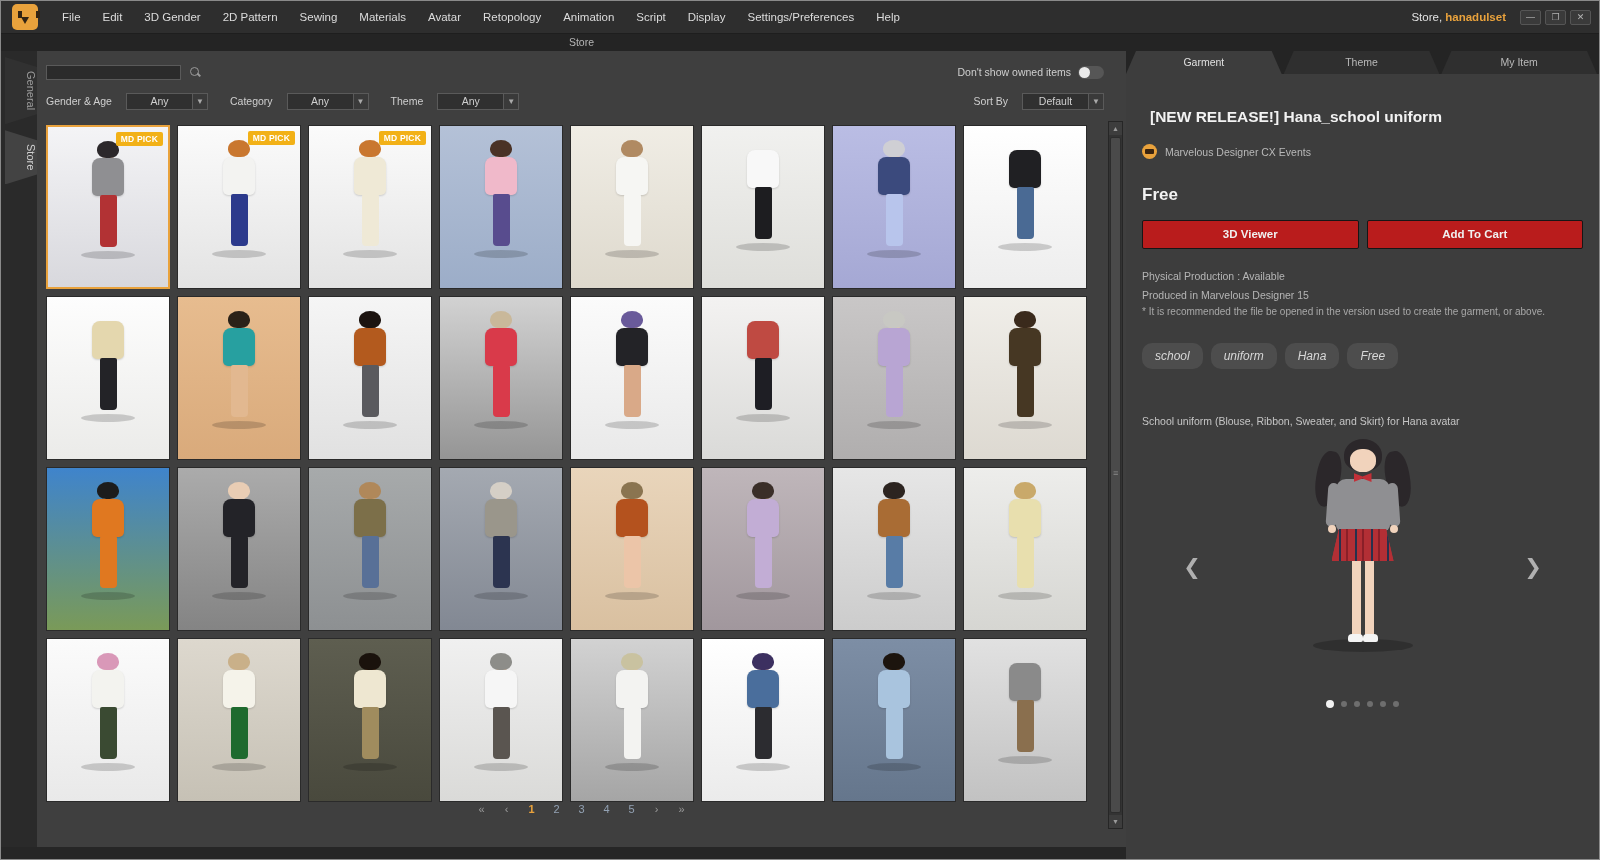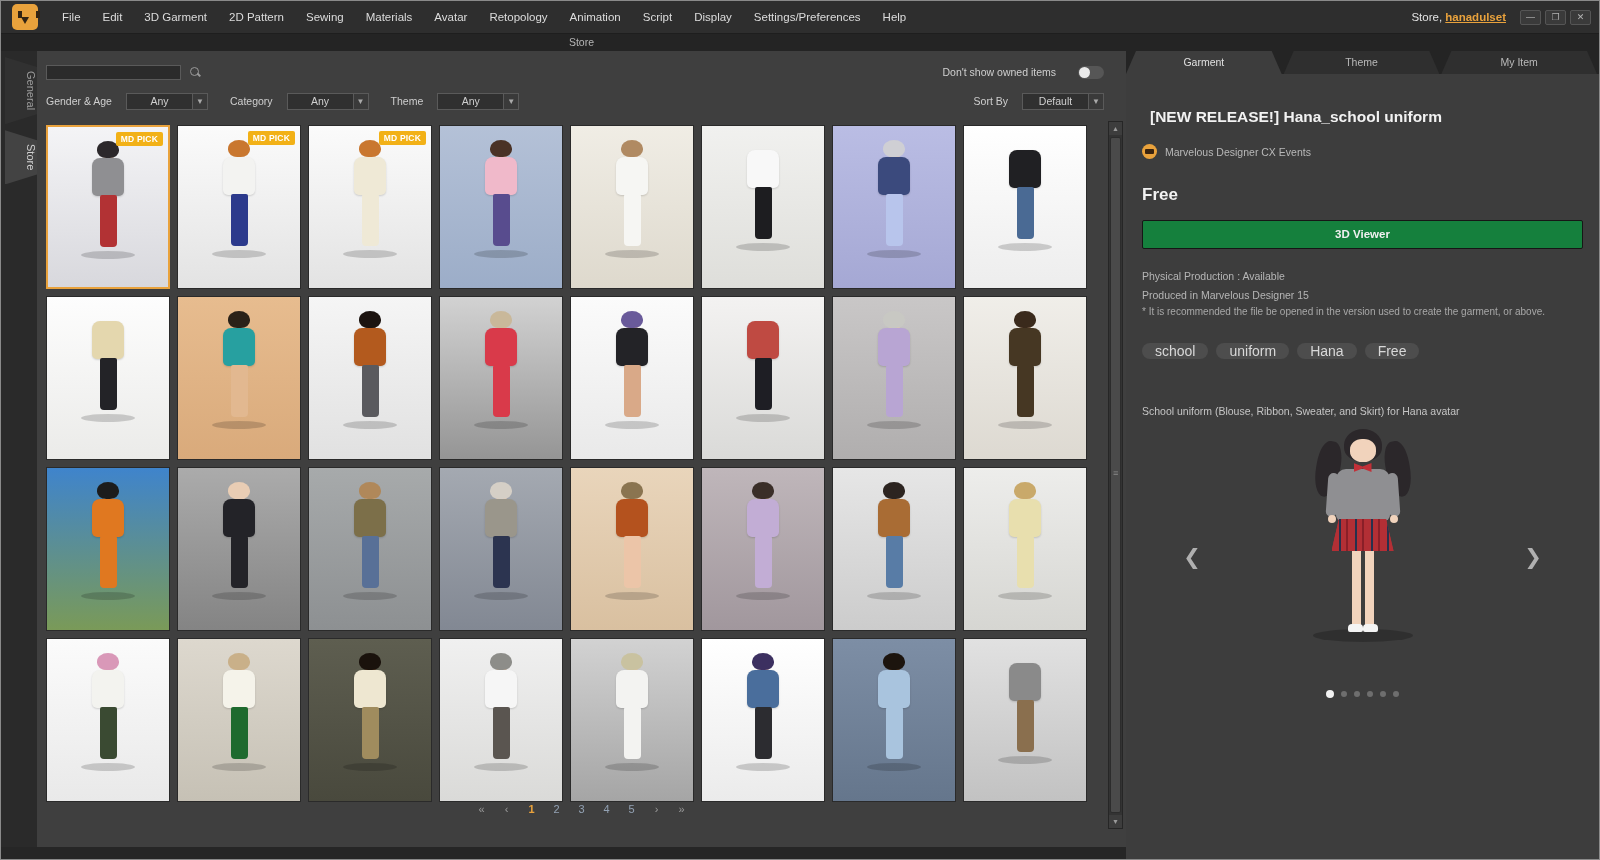--- a/index.html
+++ b/index.html
@@ -8,40 +8,40 @@
 
   
   .menubar{position:absolute;left:0;top:0;width:100%;height:33px;background:#2e2e2e;border-bottom:1px solid #1e1e1e;display:flex;align-items:center;}
   .logo{width:26px;height:26px;margin:0 14px 0 11px;background:var(--accent);border-radius:5px;position:relative;flex:0 0 auto;}
   .logo::before{content:"";position:absolute;left:6px;top:7px;width:14px;height:7px;border-left:4px solid #332413;border-right:4px solid #332413;}
   .logo::after{content:"";position:absolute;left:9px;top:13px;width:8px;height:7px;background:#332413;clip-path:polygon(0 0,100% 0,50% 100%);}
   .menu-items{display:flex;align-items:center;gap:2px;}
   .menu-item{color:#dcdcdc;font-size:11.5px;padding:4px 10px;cursor:default;}
   .menubar-right{margin-left:auto;display:flex;align-items:center;gap:4px;padding-right:8px;}
   .session{font-size:11.5px;color:#e3e3e3;margin-right:10px;}
-  .session .uname{color:var(--accent);font-weight:bold;text-decoration:underline;}
+  .session .uname{color:var(--accent);font-weight:bold;}
   .winbtn{width:21px;height:15px;background:#3a3a3a;border:1px solid #555;border-radius:2px;color:#b5b5b5;font-size:9px;line-height:13px;text-align:center;}
 
   
   .dockstrip{position:absolute;left:0;top:33px;width:100%;height:17px;background:#242424;}
   .dock-title{position:absolute;left:36px;width:1089px;text-align:center;top:2px;font-size:10.5px;color:#b5b5b5;}
 
   
   .sidebar{position:absolute;left:0;top:50px;width:36px;bottom:0;background:#2a2a2a;}
   .vtab{position:relative;margin:6px 0 0 4px;width:32px;padding:14px 0;color:#9c9c9c;font-size:11px;writing-mode:vertical-rl;text-align:center;background:#313131;clip-path:polygon(0 0,100% 10px,100% calc(100% - 10px),0 100%);}
   .vtab.active{background:#434343;color:#d2d2d2;}
 
   
   .store{position:absolute;left:36px;top:50px;width:1089px;bottom:12px;background:#3f3f3f;}
   .toolbar1{position:absolute;left:9px;right:22px;top:12px;height:18px;display:flex;align-items:center;}
   .search-box{width:135px;height:15px;background:#2b2b2b;border:1px solid #5a5a5a;color:#ddd;font-size:10px;padding:0 4px;outline:none;}
   .mag{margin-left:8px;width:12px;height:12px;position:relative;}
   .mag::before{content:"";position:absolute;left:1px;top:1px;width:7px;height:7px;border:1.5px solid #9a9a9a;border-radius:50%;}
   .mag::after{content:"";position:absolute;left:8px;top:8px;width:4px;height:1.5px;background:#9a9a9a;transform:rotate(45deg);}
-  .owned{margin-left:auto;display:flex;align-items:center;gap:22px;}
+  .owned{margin-left:auto;display:flex;align-items:center;gap:7px;}
   .owned-label{font-size:10.5px;color:#cfcfcf;}
   .toggle{width:26px;height:13px;border-radius:7px;background:#565656;position:relative;}
   .toggle .knob{position:absolute;left:1px;top:1px;width:11px;height:11px;border-radius:50%;background:#e9e9e9;}
   .toolbar2{position:absolute;left:9px;right:22px;top:40px;height:20px;display:flex;align-items:center;}
   .flabel{font-size:10.5px;color:#cfcfcf;margin-right:14px;}
   .dropdown{width:82px;height:17px;background:#303030;border:1px solid #5a5a5a;display:flex;align-items:center;margin-right:22px;position:relative;}
   .dval{flex:1;text-align:center;font-size:10.5px;color:#cfcfcf;}
   .darr{width:15px;height:100%;border-left:1px solid #5a5a5a;background:#3a3a3a;color:#aaa;font-size:8px;line-height:16px;text-align:center;}
   .sort{margin-left:auto;display:flex;align-items:center;}
   .sort .dropdown{margin-right:0;}
@@ -79,26 +79,26 @@
   .rtab{flex:1;margin-right:2px;background:#2f2f2f;color:#b9b9b9;font-size:10.5px;text-align:center;line-height:23px;clip-path:polygon(10px 0,calc(100% - 10px) 0,100% 100%,0 100%);}
   .rtab.active{background:#3d3d3d;color:#e0e0e0;}
   .rcontent{position:absolute;left:16px;right:16px;top:23px;bottom:0;}
   .rtitle{margin-top:34px;font-size:15.5px;font-weight:bold;color:#f2f2f2;margin-left:8px;}
   .publisher{margin-top:18px;display:flex;align-items:center;gap:8px;}
   .pub-logo{width:15px;height:15px;border-radius:50%;background:var(--accent);position:relative;}
   .pub-logo::after{content:"";position:absolute;left:3px;top:5px;width:9px;height:5px;background:#3a2410;border-radius:1px;}
   .pub-name{font-size:10.5px;color:#b9b9b9;}
   .price{margin-top:26px;font-size:17px;font-weight:bold;color:#f2f2f2;}
   .btnrow{margin-top:15px;display:flex;gap:8px;}
-  .dbtn{flex:1;height:29px;background:#15803d;border:1px solid #161616;border-radius:2px;color:#f0f0f0;font-size:11.5px;font-weight:bold;text-align:center;line-height:27px;}
+  .dbtn{flex:1;height:29px;background:#b91c1c;border:1px solid #161616;border-radius:2px;color:#f0f0f0;font-size:11.5px;font-weight:bold;text-align:center;line-height:27px;}
   .info{margin-top:18px;}
   .info-line{font-size:10.5px;color:#b5b5b5;line-height:19px;}
   .note{font-size:10px;color:#a8a8a8;margin-top:1px;}
   .tagrow{margin-top:26px;display:flex;gap:8px;}
-  .tag{background:#4d4d4d;color:#d8d8d8;font-size:14px;padding:0 13px;border-radius:10px;}
+  .tag{background:#4d4d4d;color:#d8d8d8;font-size:12px;padding:6px 13px;border-radius:10px;font-style:italic;}
   .rdesc{margin-top:46px;font-size:10.5px;color:#c5c5c5;}
   .carousel{position:relative;margin-top:4px;height:268px;}
   .car-arrow{position:absolute;top:124px;font-size:21px;color:#b0b0b0;width:20px;text-align:center;}
   .car-prev{left:40px;}
   .car-next{right:40px;}
   .dotrow{display:flex;justify-content:center;gap:7px;margin-top:2px;}
   .dot{width:6px;height:6px;border-radius:50%;background:#6e6e6e;}
   .dot.active{width:8px;height:8px;margin-top:-1px;background:#f2f2f2;}
 
   
@@ -132,21 +132,21 @@
 </head>
 <body>
 
 <div class="window">
 
   <div class="menubar">
     <div class="logo"></div>
     <div class="menu-items">
         <span class="menu-item">File</span>
         <span class="menu-item">Edit</span>
-        <span class="menu-item">3D Garment</span>
+        <span class="menu-item">3D Gender</span>
         <span class="menu-item">2D Pattern</span>
         <span class="menu-item">Sewing</span>
         <span class="menu-item">Materials</span>
         <span class="menu-item">Avatar</span>
         <span class="menu-item">Retopology</span>
         <span class="menu-item">Animation</span>
         <span class="menu-item">Script</span>
         <span class="menu-item">Display</span>
         <span class="menu-item">Settings/Preferences</span>
         <span class="menu-item">Help</span>
@@ -480,20 +480,21 @@
       </div>
     <div class="rcontent">
       <div class="rtitle">[NEW RELEASE!] Hana_school uniform</div>
       <div class="publisher">
         <span class="pub-logo"></span>
         <span class="pub-name">Marvelous Designer CX Events</span>
       </div>
       <div class="price">Free</div>
       <div class="btnrow">
         <div class="dbtn">3D Viewer</div>
+        <div class="dbtn">Add To Cart</div>
       </div>
       <div class="info" id="info">
           <div class="info-line">Physical Production : Available</div>
           <div class="info-line">Produced in Marvelous Designer 15</div>
         </div>
       <div class="note">* It is recommended the file be opened in the version used to create the garment, or above.</div>
       <div class="tagrow" id="tags">
           <span class="tag">school</span>
           <span class="tag">uniform</span>
           <span class="tag">Hana</span>

